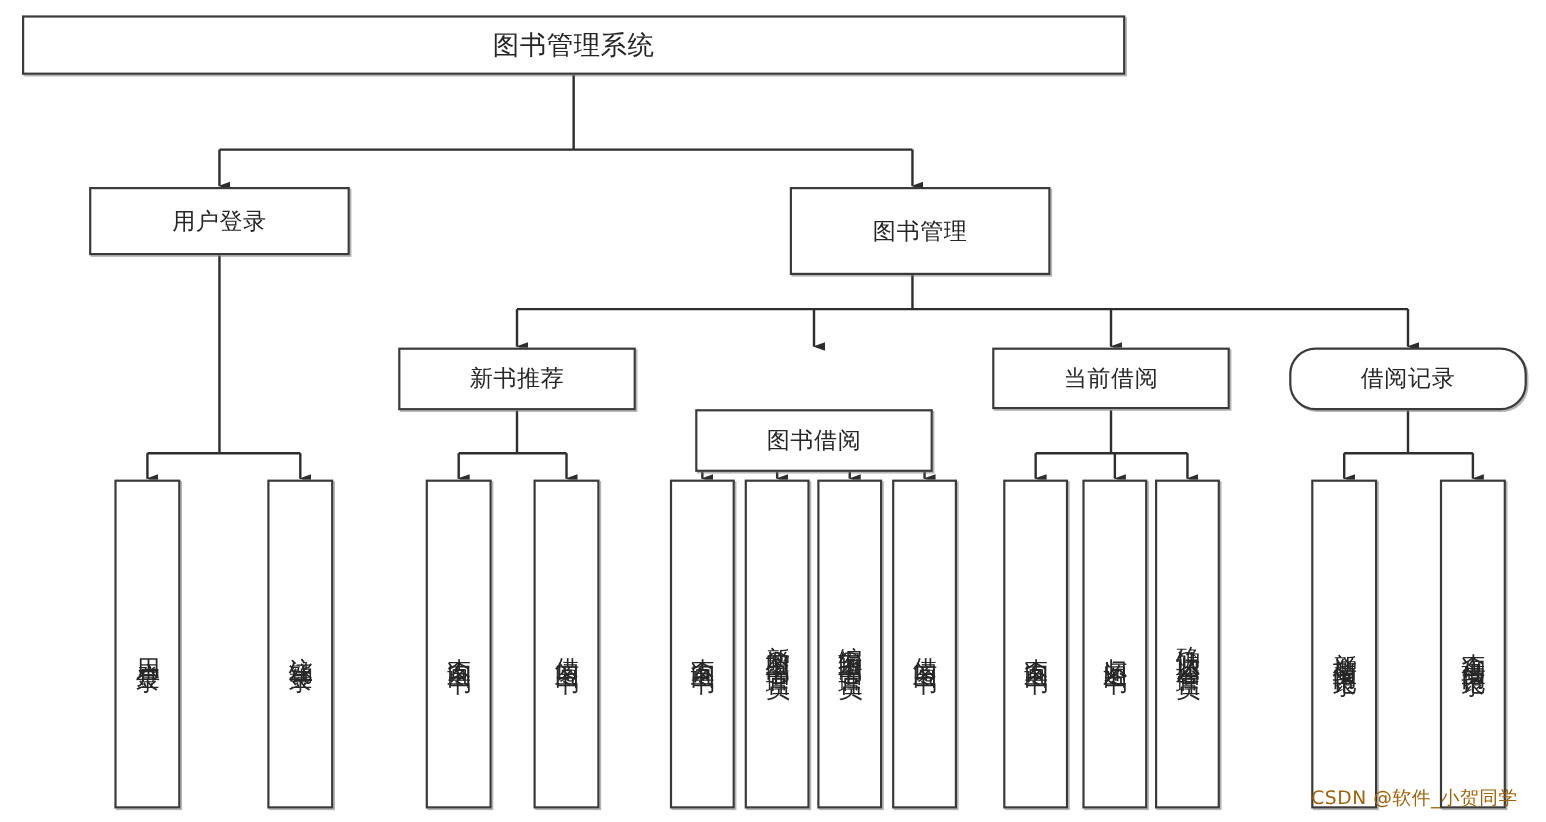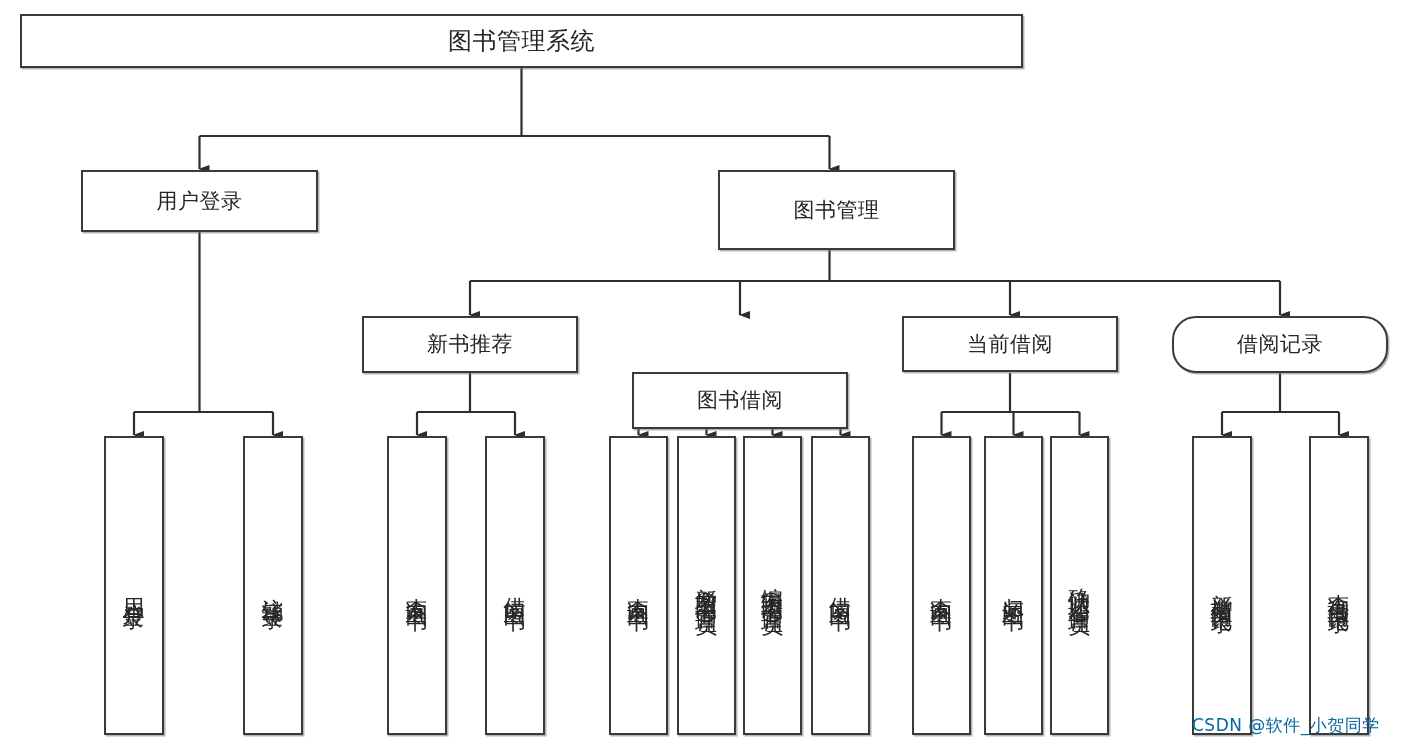--- a/index.html
+++ b/index.html
@@ -66,21 +66,21 @@
     height: 747px;
     pointer-events: none;
   }
   .edge-line {
     stroke: #2e2e2e;
     stroke-width: 2.2;
     fill: none;
   }
   .watermark {
     position: absolute;
-    color: #0369a1;
+    color: #a16207;
     font-size: 17px;
     letter-spacing: 0.5px;
     white-space: nowrap;
     user-select: none;
   }
 </style>
 </head>
 <body>
 
 <div id="diagram-root">

